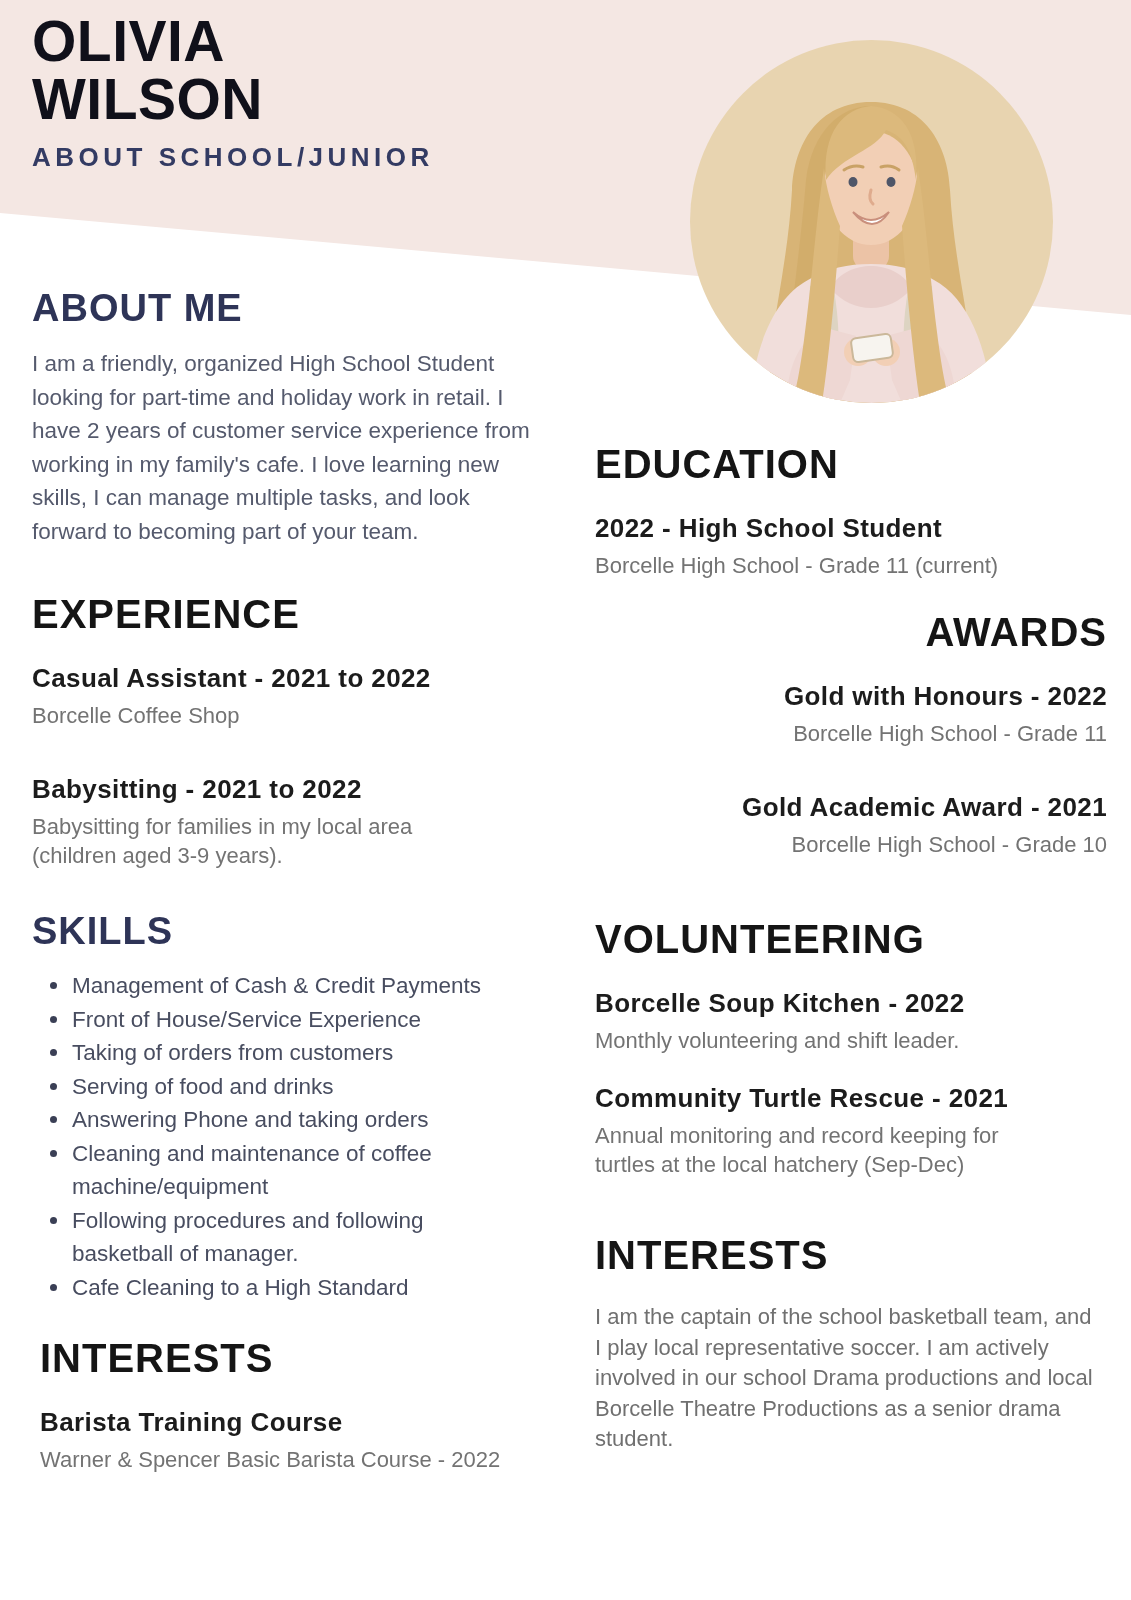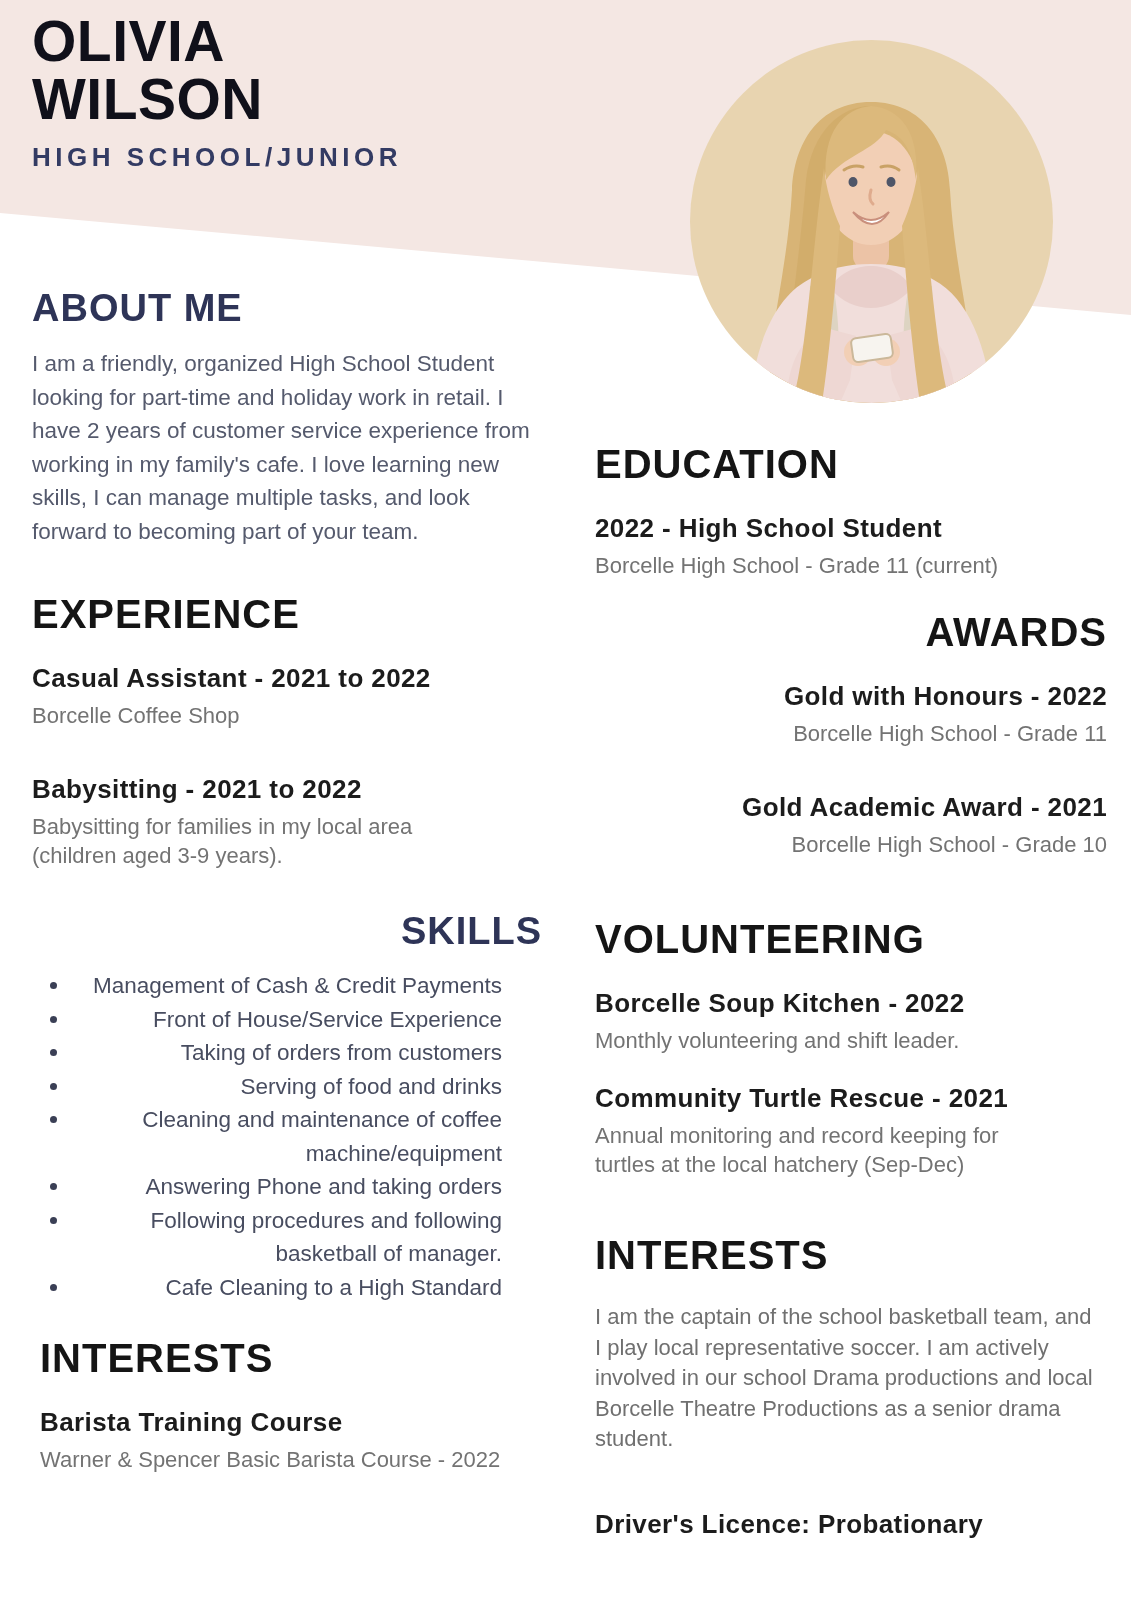--- a/index.html
+++ b/index.html
@@ -52,21 +52,21 @@
     font-size: 22px; color: #737373; line-height: 29px; margin-top: 7px;
   }
   .para {
     font-size: 22.5px; line-height: 33.5px;
   }
   .about-body { color: #555a6d; margin-top: 17px; max-width: 502px; }
   .interests-body { color: #707070; margin-top: 24px; max-width: 505px; line-height: 30.5px; font-size: 22px; }
 
   .section { position: relative; }
   .mt-exp { margin-top: 44px; }
-  .mt-skills { margin-top: 40px; text-align: right; }
+  .mt-skills { margin-top: 40px; }
   .mt-training { margin-top: 32px; margin-left: 8px; }
   .mt-awards { margin-top: 30px; text-align: right; }
   .mt-vol { margin-top: 58px; }
   .mt-int { margin-top: 54px; }
 
   .entry { margin-top: 25px; }
   .entry + .entry { margin-top: 43px; }
   .entry-narrow .entry-detail { max-width: 400px; }
   .vol .entry + .entry { margin-top: 27px; }
 
@@ -90,21 +90,21 @@
   .vol-detail-narrow { max-width: 468px; }
 </style>
 </head>
 <body>
 
 <div class="band"></div>
 
 <div class="name-block">
   <div class="name">OLIVIA</div>
   <div class="name">WILSON</div>
-  <div class="subtitle">HIGH SCHOOL/JUNIOR</div>
+  <div class="subtitle">ABOUT SCHOOL/JUNIOR</div>
 </div>
 
 <div class="photo">
   <svg width="363" height="363" viewBox="0 0 363 363" xmlns="http://www.w3.org/2000/svg">
     <rect x="0" y="0" width="363" height="363" fill="#e8d4b0"></rect>
 
     <path fill="#d8b476" d="M181 62 C 128 62 104 104 102 150 C 99 205 88 258 80 310 L 80 363 L 282 363 L 282 310 C 274 256 263 205 260 150 C 258 104 234 62 181 62 Z"></path>
     <path fill="#cda45f" opacity="0.45" d="M181 66 C 150 66 122 92 116 140 C 112 190 104 250 96 320 L 112 363 L 130 363 C 124 280 130 200 140 150 C 148 108 162 84 181 80 Z"></path>
 
     <rect x="163" y="188" width="36" height="42" rx="14" fill="#ecc3a6"></rect>
@@ -159,22 +159,22 @@
     </div>
   </div>
 
   <div class="section mt-skills">
     <div class="h-navy">SKILLS</div>
     <ul class="skills-list">
       <li>Management of Cash &amp; Credit Payments</li>
       <li>Front of House/Service Experience</li>
       <li>Taking of orders from customers</li>
       <li>Serving of food and drinks</li>
+      <li>Answering Phone and taking orders</li>
       <li>Cleaning and maintenance of coffee machine/equipment</li>
-      <li>Answering Phone and taking orders</li>
       <li>Following procedures and following basketball of manager.</li>
       <li>Cafe Cleaning to a High Standard</li>
     </ul>
   </div>
 
   <div class="section mt-training">
     <div class="h-black">INTERESTS</div>
     <div class="entry">
       <div class="entry-title">Barista Training Course</div>
       <div class="entry-detail">Warner &amp; Spencer Basic Barista Course - 2022</div>
@@ -215,15 +215,14 @@
       <div class="entry-title">Community Turtle Rescue - 2021</div>
       <div class="entry-detail vol-detail-narrow">Annual monitoring and record keeping for turtles at the local hatchery (Sep-Dec)</div>
     </div>
   </div>
 
   <div class="section mt-int">
     <div class="h-black">INTERESTS</div>
     <div class="para interests-body">I am the captain of the school basketball team, and I play local representative soccer. I am actively involved in our school Drama productions and local Borcelle Theatre Productions as a senior drama student.</div>
   </div>
 
-  <div class="licence">Driver's Licence: Probationary</div>
 
 </div>
 
 </body></html>

